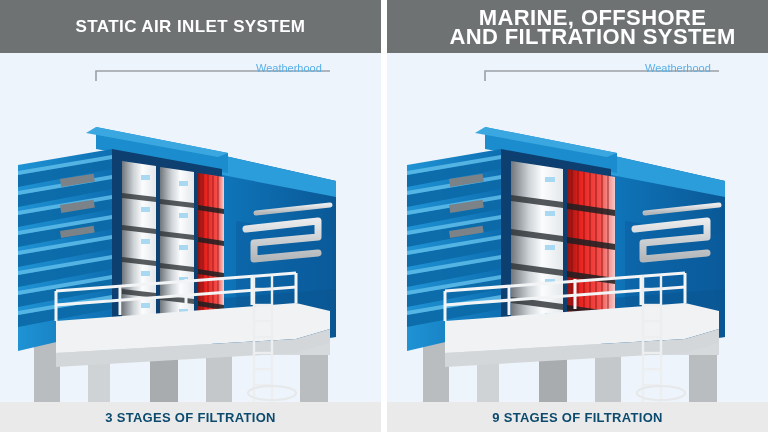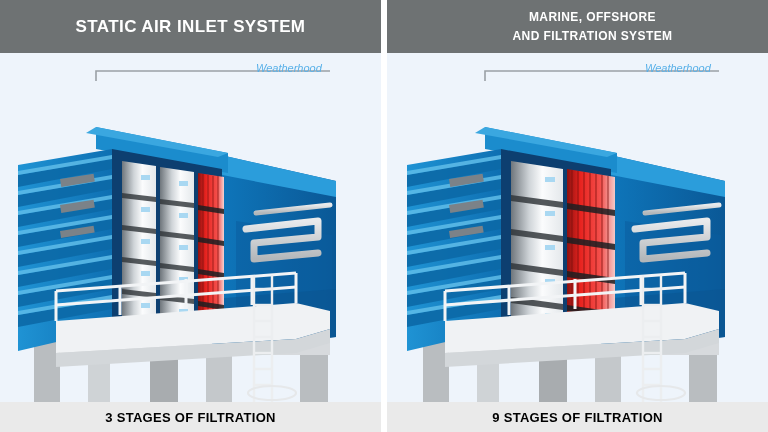--- a/index.html
+++ b/index.html
@@ -33,46 +33,45 @@
     justify-content:center;
     text-align:center;
     font-weight:bold;
     font-size:17px;
     letter-spacing:.4px;
     line-height:19px;
     flex:0 0 53px;
     box-sizing:border-box;
     padding:0 6px;
   }
-  .hdr.two{font-size:12px;padding-left:36px;}
+  .hdr.two{font-size:22px;padding-left:36px;}
   
   .stage{
     flex:1 1 auto;
     position:relative;
     background:#eef4fb;
     overflow:hidden;
   }
   .stage svg{display:block;width:100%;height:100%;}
   
   .callout{
     position:absolute;
     color:#58b0e8;
     font-size:11px;
     white-space:nowrap;
     pointer-events:none;
-    font-style:italic;
   }
   .callout.left{left:256px;top:9px;}
   .callout.right{left:258px;top:9px;}
   
   .ftr{
     height:30px;
     flex:0 0 30px;
     background:#eaeaea;
-    color:#000000;
+    color:#0c4a6e;
     display:flex;
     align-items:center;
     justify-content:center;
     font-weight:bold;
     font-size:13px;
     letter-spacing:.3px;
     box-sizing:border-box;
   }
 </style>
 </head>

